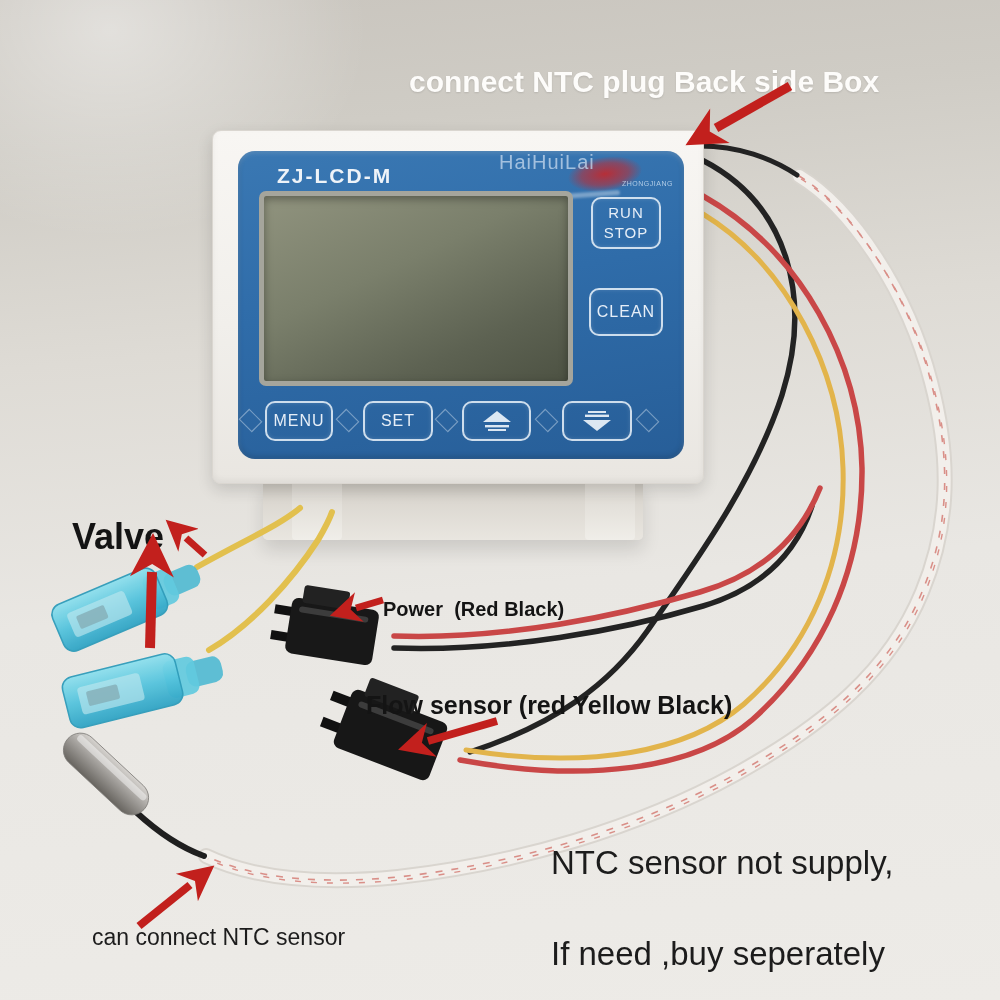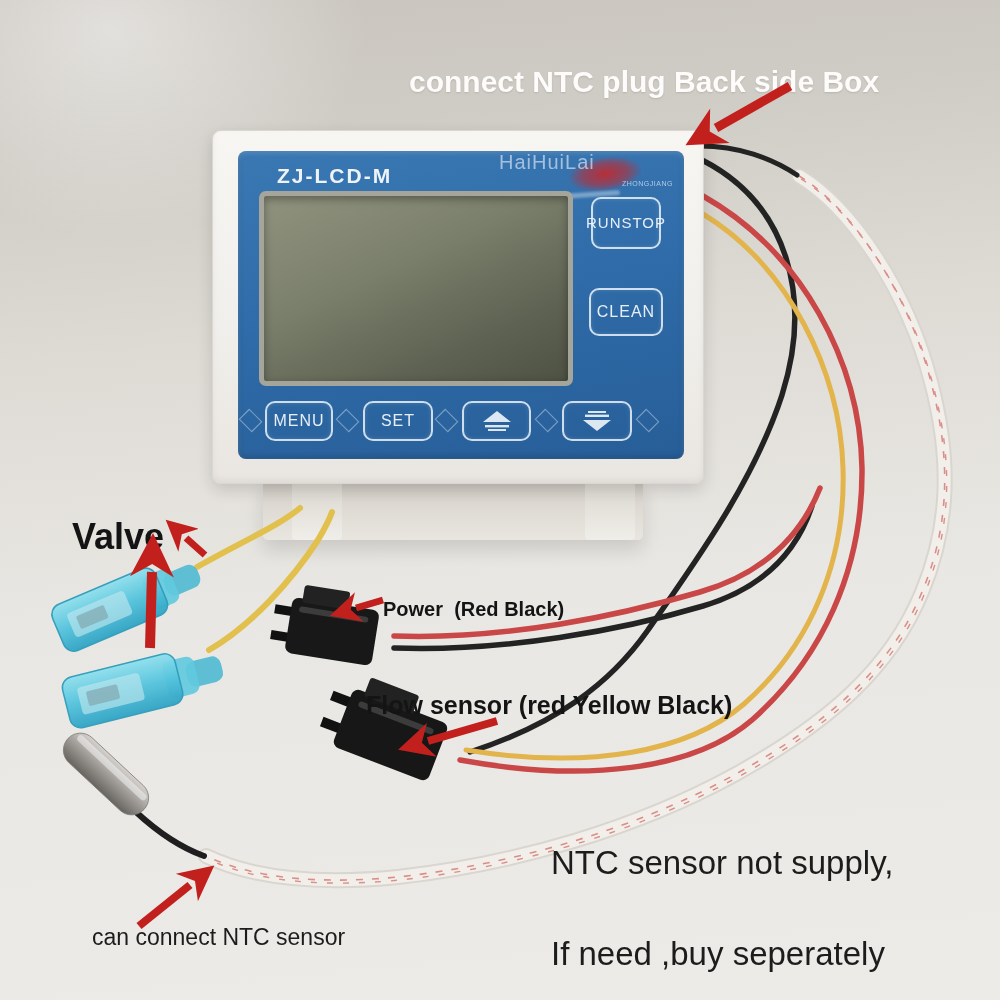--- a/index.html
+++ b/index.html
@@ -13,36 +13,36 @@
   .backbox{position:absolute;left:263px;top:478px;width:380px;height:62px;z-index:1;
     background:linear-gradient(180deg,#c6c2ba 0%,#dbd7d0 35%,#e9e6e0 100%);border-radius:5px;
     box-shadow:0 10px 18px rgba(0,0,0,.12);}
   .backbox .tab{position:absolute;top:0;width:50px;height:62px;background:linear-gradient(180deg,#d9d5ce,#f0eee9);border-radius:4px;}
 
   
   .device{position:absolute;left:212px;top:130px;width:490px;height:352px;z-index:3;
     background:linear-gradient(180deg,#f8f6f3 0%,#f1efeb 55%,#e9e6e1 100%);
     border-radius:9px;border:1px solid #dad6d0;
     box-shadow:0 6px 16px rgba(0,0,0,.14), inset 0 -3px 6px rgba(0,0,0,.05);}
-  .panel{position:absolute;left:25px;top:20px;width:446px;height:308px;border-radius:8px;
+  .panel{position:absolute;left:25px;top:20px;width:446px;height:308px;border-radius:17px;
     background:linear-gradient(170deg,#3a78b3 0%,#2f6ca9 45%,#275e98 100%);
     box-shadow:inset 0 2px 5px rgba(255,255,255,.18), inset 0 -2px 6px rgba(0,0,0,.18);}
   .model{position:absolute;left:39px;top:13px;color:#eef3f8;font-size:21px;font-weight:600;letter-spacing:2px;}
   .brand{position:absolute;left:261px;top:0px;color:rgba(193,214,236,.78);font-size:20px;font-weight:400;letter-spacing:1px;}
   .brand-swoosh{position:absolute;left:330px;top:6px;width:74px;height:34px;border-radius:50%;
     background:radial-gradient(ellipse at center,rgba(205,35,35,.85) 0%,rgba(205,35,35,.5) 45%,rgba(205,35,35,0) 72%);
     transform:rotate(-8deg);}
   .brand-sub{position:absolute;left:384px;top:29px;color:rgba(200,220,240,.85);font-size:7px;letter-spacing:.5px;}
   .scratch{position:absolute;left:296px;top:42px;width:86px;height:5px;background:rgba(255,255,255,.35);
     border-radius:3px;transform:rotate(-4deg);filter:blur(1px);}
   .lcd{position:absolute;left:21px;top:40px;width:304px;height:185px;border:5px solid #a5a59c;border-radius:7px;
     background:linear-gradient(155deg,#90937e 0%,#7a7f6b 40%,#5d6252 75%,#4d5243 100%);
     box-shadow:inset 0 3px 8px rgba(0,0,0,.35);}
   .pbtn{position:absolute;border:2px solid rgba(235,243,250,.85);border-radius:10px;color:rgba(240,246,252,.95);
-    display:flex;align-items:center;justify-content:center;flex-direction:row;
+    display:flex;align-items:center;justify-content:center;flex-direction:column;
     font-size:16px;letter-spacing:1px;box-shadow:inset 0 0 4px rgba(255,255,255,.15);}
   .runstop{left:353px;top:46px;width:66px;height:48px;line-height:20px;font-size:15px;}
   .cleanb{left:351px;top:137px;width:70px;height:44px;}
   .menub{left:27px;top:250px;width:64px;height:36px;}
   .setb{left:125px;top:250px;width:66px;height:36px;}
   .upb{left:224px;top:250px;width:65px;height:36px;}
   .downb{left:324px;top:250px;width:66px;height:36px;}
   .diamond{position:absolute;top:262px;width:13px;height:13px;border:1.5px solid rgba(235,243,250,.4);
     transform:rotate(45deg) scaleX(1.25);}
 

